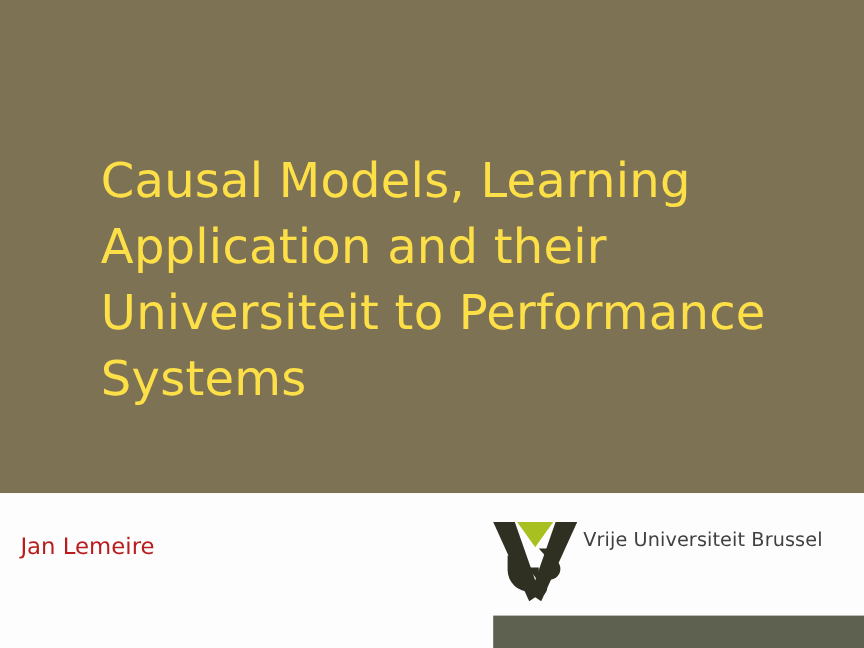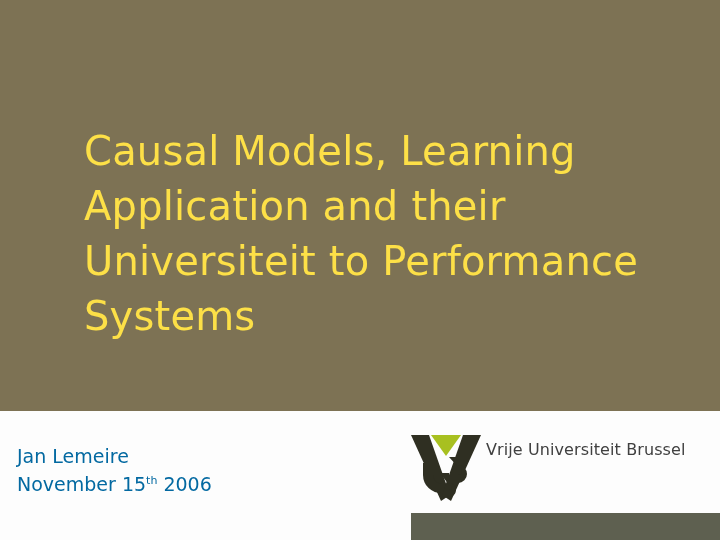--- a/index.html
+++ b/index.html
@@ -57,21 +57,21 @@
     background: #fdfdfd;
   }
 
   .author-block {
     position: absolute;
     left: 17px;
     top: 31px;
     width: 330px;
   }
   .author-line {
-    color: #0369a1;
+    color: #b91c1c;
     font-family: "DejaVu Sans", sans-serif;
     font-size: 19px;
     font-weight: 400;
     line-height: 28px;
     white-space: nowrap;
   }
   .author-line sup {
     font-size: 11px;
     vertical-align: super;
     line-height: 0;
@@ -128,21 +128,20 @@
       <div class="title-line">Application and their</div>
       <div class="title-line">Universiteit to Performance</div>
       <div class="title-line">Systems</div>
     </div>
   </div>
 
   <div class="footer">
 
     <div class="author-block">
       <div class="author-line">Jan Lemeire</div>
-      <div class="author-line date-line"><span>November 15</span><sup>th</sup> <span>2006</span></div>
     </div>
 
     <div class="logo-area">
       <div class="logo-mark">
         <svg width="74" height="74" viewBox="0 0 74 74" xmlns="http://www.w3.org/2000/svg">
 
           <polygon points="22,6 52,6 37,27" fill="#a8c020"></polygon>
 
           <polygon points="2,6 20,6 41,66 32,72" fill="#2f2f22"></polygon>
 

